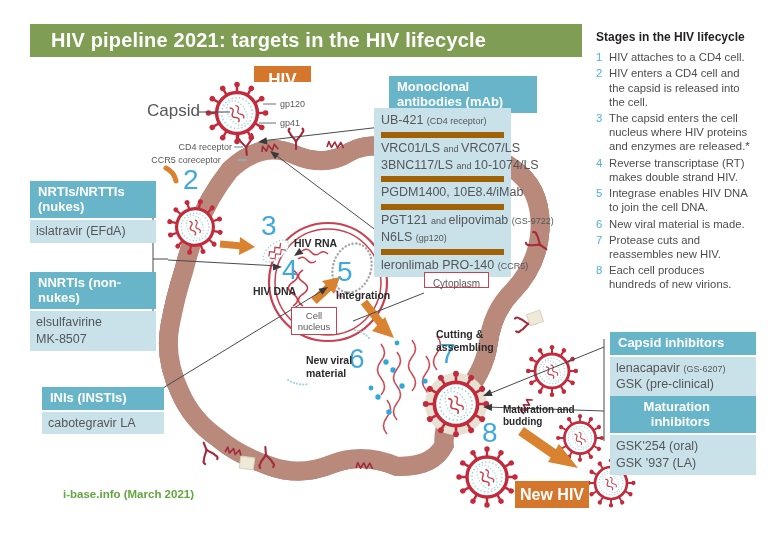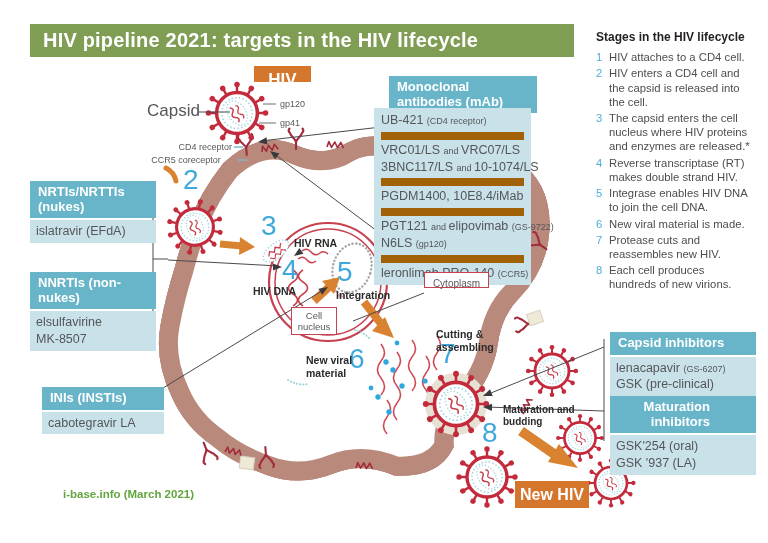--- a/index.html
+++ b/index.html
@@ -1,27 +1,27 @@
 <!DOCTYPE html>
 <html><head>
 <meta charset="utf-8">
 <style>
   html,body{margin:0;padding:0;}
   body{font-family:"Liberation Sans","DejaVu Sans",sans-serif;background:#fff;}
   #canvas{position:relative;width:768px;height:543px;background:#fff;overflow:hidden;}
   #bg{position:absolute;left:0;top:0;}
   .abs{position:absolute;}
   .title-bar{background:#7F9D53;color:#fff;font-size:20px;font-weight:bold;
-    height:33px;line-height:33px;padding-left:13px;letter-spacing:.2px;}
+    height:33px;line-height:33px;padding-left:21px;letter-spacing:.2px;}
   .hdr{background:#68B5C9;color:#fff;font-weight:bold;font-size:13px;line-height:1.12;
     padding:4px 8px;box-sizing:border-box;}
   .cnt{background:#C9E2EA;color:#55565A;font-size:12.5px;line-height:1.18;
     padding:3px 6px;box-sizing:border-box;margin-top:2px;}
   .segrow{white-space:nowrap;padding:1px 0;}
-  .segrow.gap{border-top:8px solid #a16207;margin-top:3px;padding-top:3px;}
+  .segrow.gap{border-top:6px solid #a16207;margin-top:3px;padding-top:3px;}
   .sm{font-size:9px;}
   .olabel{background:#D4762C;color:#fff;font-weight:bold;text-align:center;
     box-sizing:border-box;}
   .blabel{color:#2B2A2C;font-weight:bold;font-size:10.5px;line-height:1.22;}
   .num{color:#3FA9DC;font-size:28px;line-height:1;}
   .rbox{background:#fff;border:1.5px solid #C84150;color:#58595B;text-align:center;
     box-sizing:border-box;}
   .tiny{font-size:9px;color:#58595B;}
   .stages{width:154px;color:#4D4D4F;font-size:11.3px;line-height:1.26;}
   .stages h4{margin:0 0 5px 0;font-size:12px;color:#231F20;}
@@ -275,21 +275,21 @@
   <div class="abs" style="left:389px;top:76px;width:148px;">
     <div class="hdr">Monoclonal antibodies (mAb)</div>
   </div>
 
   <div class="abs" style="left:42px;top:387px;width:122px;">
     <div class="hdr">INIs (INSTIs)</div>
     <div class="cnt">
         <div class="segrow"><span>cabotegravir LA</span></div>
       </div>
   </div>
-  <div class="abs cnt" style="left:374px;top:106px;width:157px;padding:4px 7px;">
+  <div class="abs cnt" style="left:374px;top:106px;width:137px;padding:4px 7px;">
       <div class="segrow"><span>UB-421 </span><span class="sm">(CD4 receptor)</span></div>
       <div class="segrow gap"><span>VRC01/LS </span><span class="sm">and </span><span>VRC07/LS</span></div>
       <div class="segrow"><span>3BNC117/LS </span><span class="sm">and </span><span>10-1074/LS</span></div>
       <div class="segrow gap"><span>PGDM1400, 10E8.4/iMab</span></div>
       <div class="segrow gap"><span>PGT121 </span><span class="sm">and </span><span>elipovimab </span><span class="sm">(GS-9722)</span></div>
       <div class="segrow"><span>N6LS </span><span class="sm">(gp120)</span></div>
       <div class="segrow gap"><span>leronlimab PRO-140 </span><span class="sm">(CCR5)</span></div>
     </div>
 
   <div class="abs" style="left:610px;top:332px;width:146px;">

